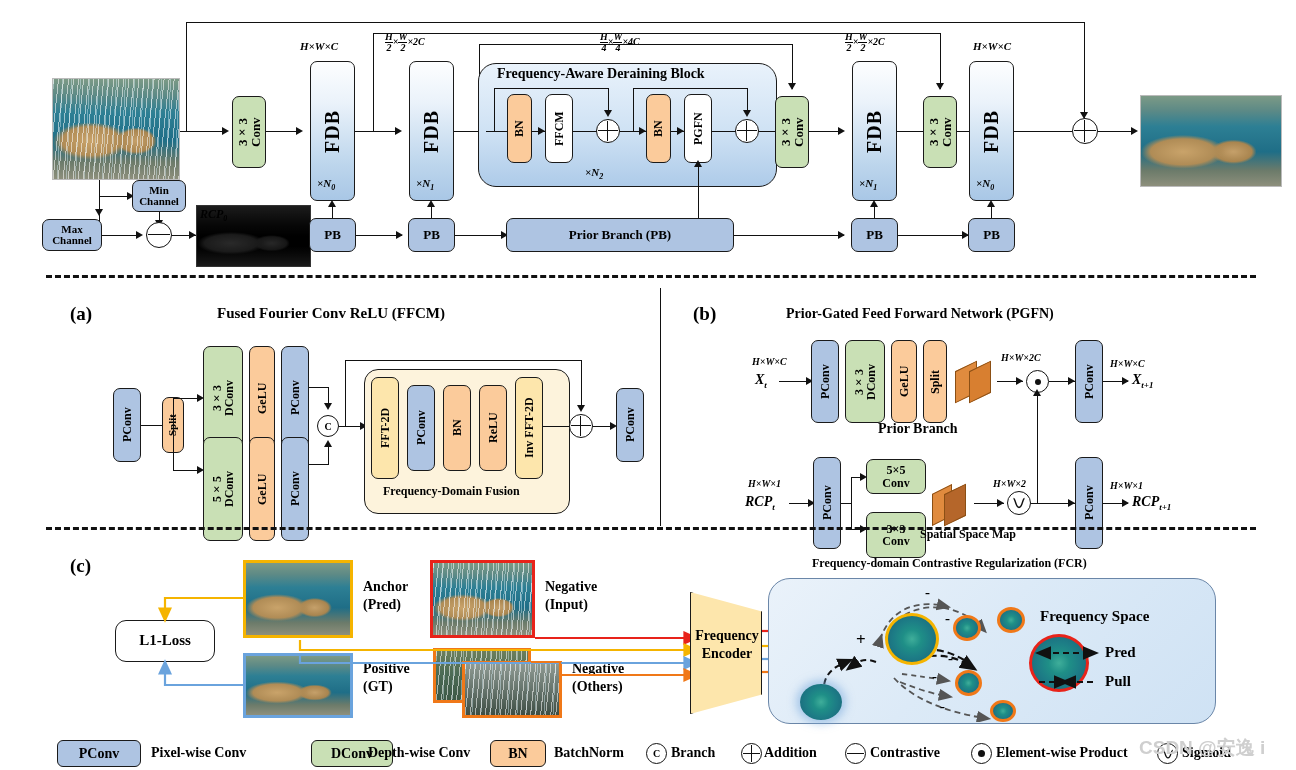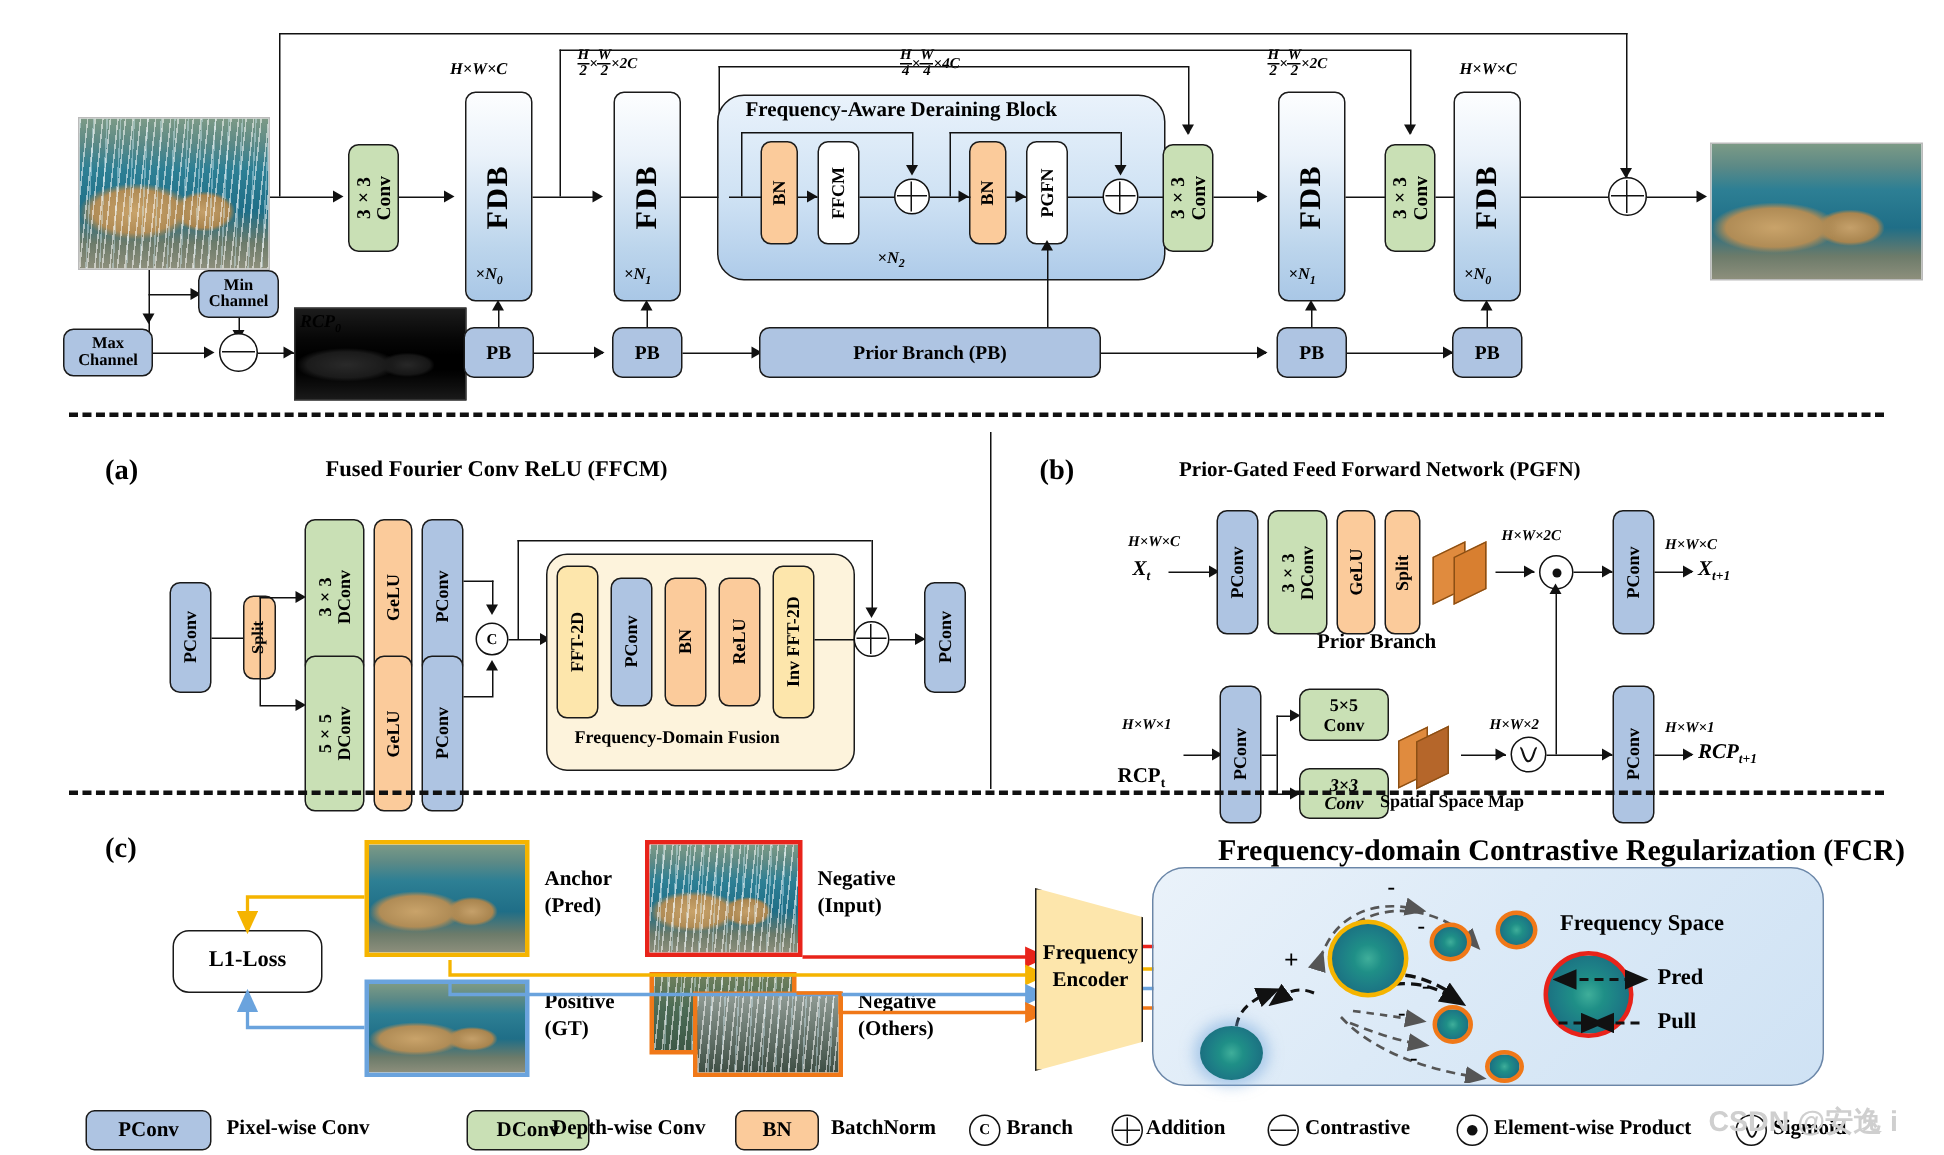--- a/index.html
+++ b/index.html
@@ -464,42 +464,42 @@
 <div class="h" style="left:1103px;top:381px;width:25px;"></div>
 <div class="arrH" style="left:1122px;top:376.5px;"></div>
 <div class="dim" style="left:1110px;top:358px;">H×W×C</div>
 <div class="lbl" style="left:1132px;top:372px;font-size:14px;font-style:italic;">
   <span>X</span><sub style="font-size:9px">t+1</sub>
 </div>
 
 <div class="title" style="left:878px;top:421px;font-size:14px;">Prior Branch</div>
 
 <div class="dim" style="left:748px;top:478px;">H×W×1</div>
-<div class="lbl" style="left:745px;top:510px;font-size:14px;">
+<div class="lbl" style="left:745px;top:494px;font-size:14px;font-style:italic;">
   <span>RCP</span><sub style="font-size:9px">t</sub>
 </div>
 <div class="h" style="left:789px;top:503px;width:24px;"></div>
 <div class="arrH" style="left:808px;top:498.5px;"></div>
 
 <div class="blk blue vert" style="left:813px;top:457px;width:28px;height:92px;font-size:12px;">
   <span>PConv</span>
 </div>
 
 <div class="v" style="left:851px;top:477px;height:52px;"></div>
 <div class="h" style="left:841px;top:503px;width:10px;"></div>
 <div class="h" style="left:851px;top:477px;width:14px;"></div>
 <div class="arrH" style="left:860px;top:472.5px;"></div>
 <div class="h" style="left:851px;top:529px;width:14px;"></div>
 <div class="arrH" style="left:860px;top:524.5px;"></div>
 
 <div class="blk green" style="left:866px;top:459px;width:60px;height:35px;font-size:12px;">
   <span style="white-space:pre-line">5×5
 Conv</span>
 </div>
-<div class="blk green" style="left:866px;top:512px;width:60px;height:34px;font-size:12px;font-style:italic;">
+<div class="blk green" style="left:866px;top:512px;width:60px;height:46px;font-size:12px;">
   <span style="white-space:pre-line">3×3
 Conv</span>
 </div>
 
 <div class="abs" style="left:932px;top:481px;width:42px;height:46px;">
   <div style="position:absolute;left:0;top:8px;width:18px;height:30px;background:#e08b3e;
               border:1px solid #8b4f14;transform:skewY(-26deg);"></div>
   <div style="position:absolute;left:12px;top:8px;width:20px;height:30px;background:#b5662a;
               border:1px solid #8b4f14;transform:skewY(-26deg);"></div>
 </div>
@@ -594,21 +594,21 @@
   <path d="M756,646 L782,646" stroke="#f5b400" stroke-width="2.2" fill="none" marker-end="url(#mY)"></path>
   <path d="M756,659 L782,659" stroke="#6aa3dd" stroke-width="2.2" fill="none" marker-end="url(#mB)"></path>
   <path d="M756,672 L782,672" stroke="#f07818" stroke-width="2.2" fill="none" marker-end="url(#mO)"></path>
 </svg>
 
 <div class="trap" style="left:690px;top:592px;width:70px;height:120px;background:#fde6ac;border:1.6px solid #1a1a1a;
             clip-path:polygon(0 0,100% 16%,100% 84%,0 100%);"></div>
 <div class="lbl" style="left:692px;top:627px;font-size:14px;width:70px;text-align:center;white-space:pre-line;line-height:1.25;">Frequency
 Encoder</div>
 
-<div class="title" style="left:812px;top:556px;font-size:20px;">Frequency-domain Contrastive Regularization (FCR)</div>
+<div class="title" style="left:812px;top:556px;font-size:12px;">Frequency-domain Contrastive Regularization (FCR)</div>
 <div class="fcrbox" style="left:768px;top:578px;width:446px;height:144px;"></div>
 
 <svg class="abs" style="left:768px;top:578px;width:446px;height:144px;pointer-events:none;">
   <defs>
     <marker id="gA" markerWidth="8" markerHeight="8" refX="4" refY="3.4" orient="auto">
       <path d="M0,0 L8,3.4 L0,6.8 z" fill="#555"></path>
       </marker>
     <marker id="kA" markerWidth="8" markerHeight="8" refX="4" refY="3.4" orient="auto">
       <path d="M0,0 L8,3.4 L0,6.8 z" fill="#111"></path>
       </marker>

